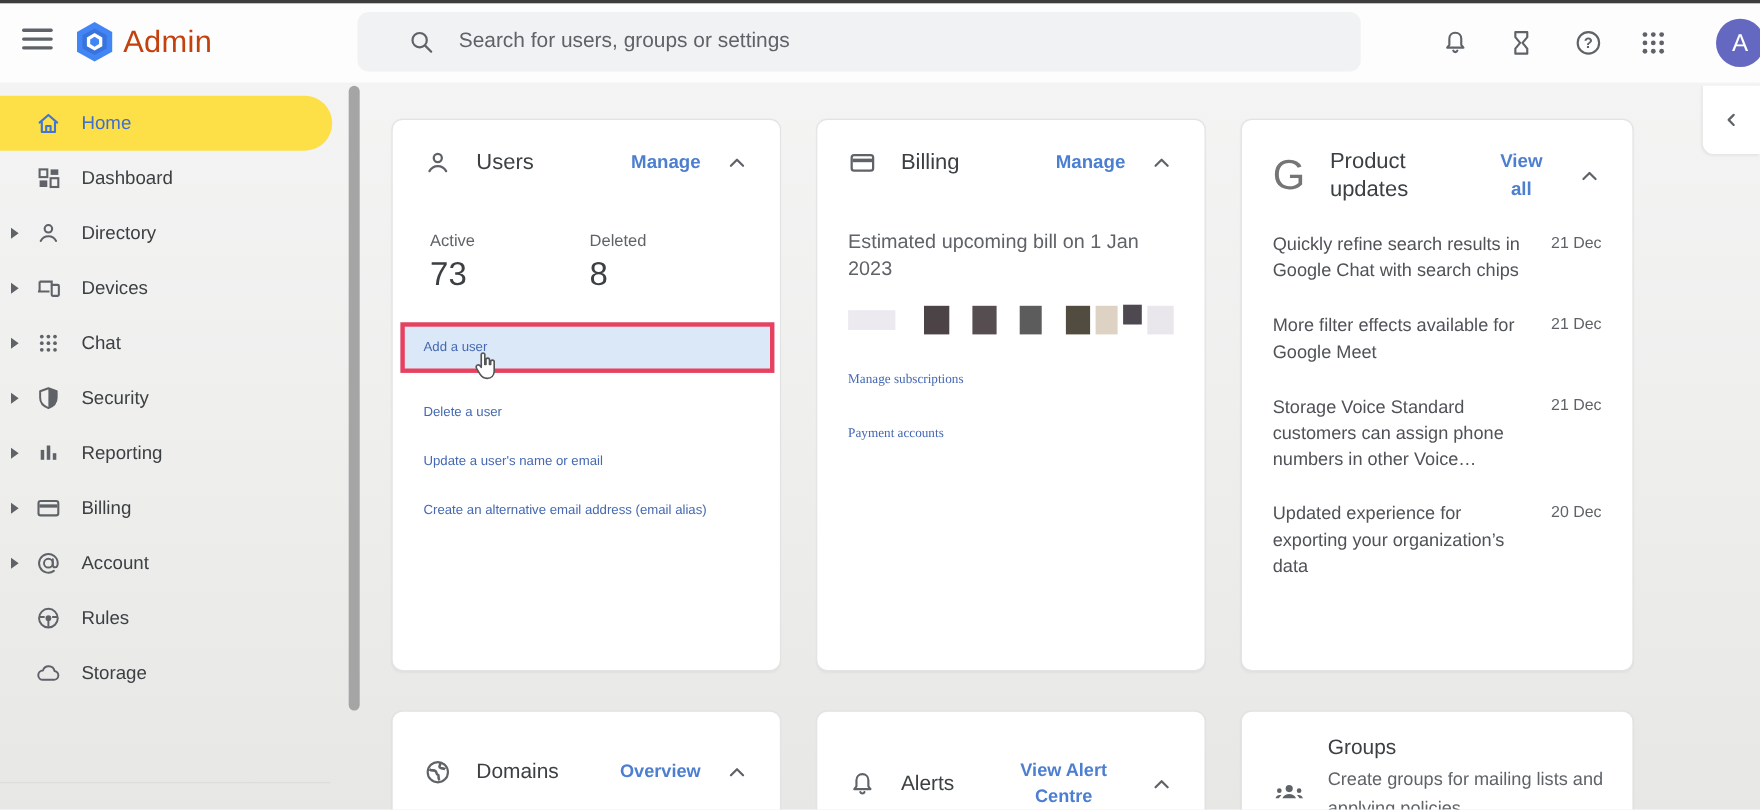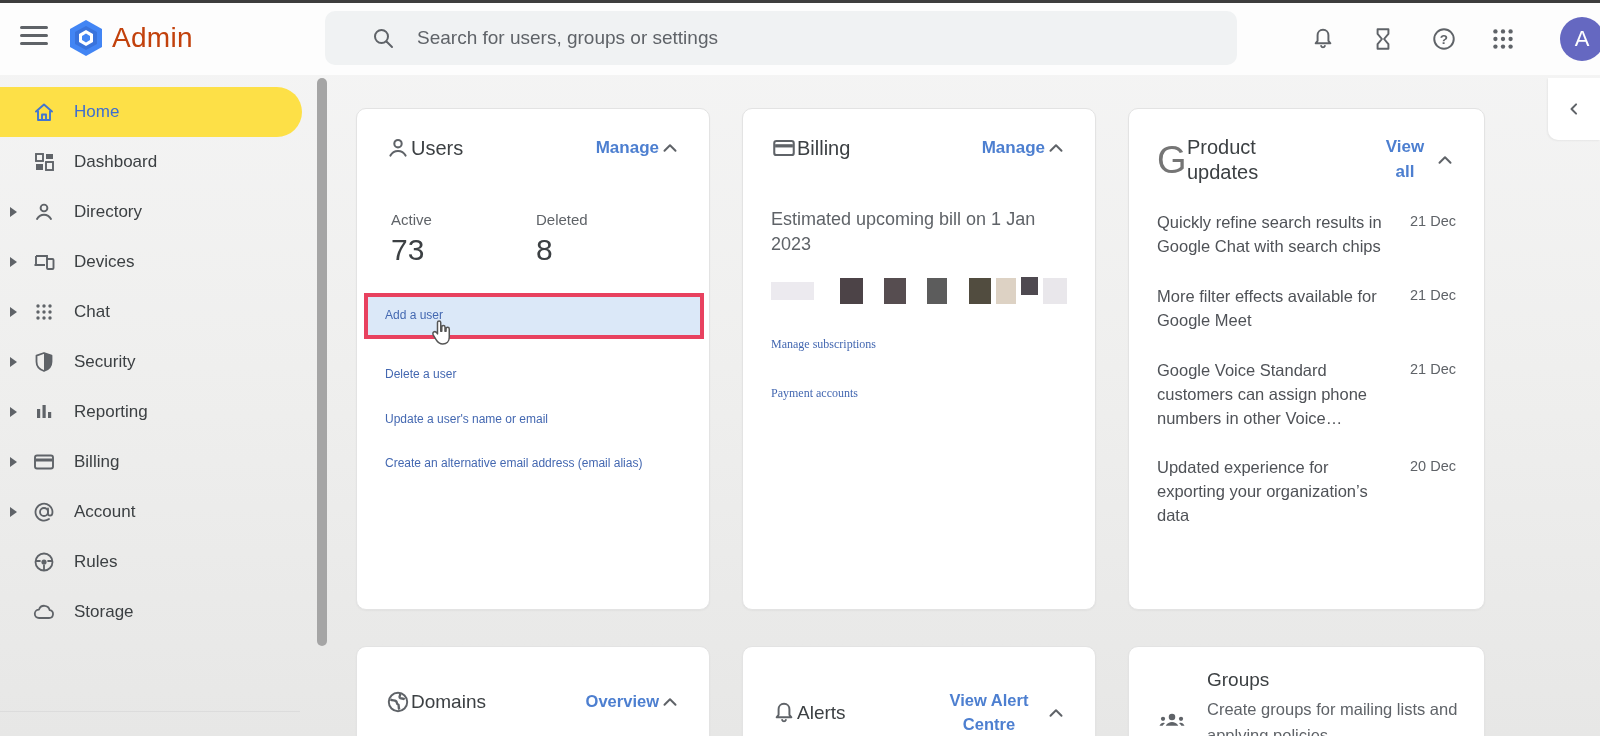--- a/index.html
+++ b/index.html
@@ -40,21 +40,21 @@
   .scrollbar { position:absolute; left:317px; top:78px; width:10px; height:568px;
     background:#a5a5a5; border-radius:6px; z-index:45; }
 
   
   main { position:absolute; left:356px; top:108px; display:grid;
     grid-template-columns:354px 354px 357px; column-gap:32px; row-gap:36px; }
   .card { background:#fff; border:1px solid #e3e3e3; border-radius:10px;
     padding:26px 28px; position:relative; box-shadow:0 1px 2px rgba(0,0,0,.04); }
   .card-tall { height:502px; }
   .card-short { height:260px; padding-top:42px; }
-  .card-header { display:flex; align-items:center; }
+  .card-header { display:flex; align-items:center; gap:22px; }
   .card-icon { width:26px; height:26px; color:#5f6368; flex:none; }
   .card-title { font-size:20px; color:#3c4043; font-weight:500; margin-right:auto; line-height:1.25; }
   .card-action { color:#4d7fd0; font-weight:700; font-size:17px; text-align:center;
     line-height:1.45; cursor:pointer; }
   .chev { width:22px; height:22px; color:#5f6368; flex:none; cursor:pointer; }
 
   
   .stats { display:flex; margin-top:50px; padding-left:6px;align-items:center; }
   .stat { width:146px; }
   .stat-label { font-size:15px; color:#5f6368; }
@@ -333,21 +333,21 @@
     <div class="pu-list">
       <div class="pu-item">
         <div class="pu-text">Quickly refine search results in Google Chat with search chips</div>
         <div class="pu-date">21 Dec</div>
       </div>
       <div class="pu-item">
         <div class="pu-text">More filter effects available for Google Meet</div>
         <div class="pu-date">21 Dec</div>
       </div>
       <div class="pu-item">
-        <div class="pu-text">Google Voice Standard customers can assign phone numbers in other Voice…</div>
+        <div class="pu-text">Storage Voice Standard customers can assign phone numbers in other Voice…</div>
         <div class="pu-date">21 Dec</div>
       </div>
       <div class="pu-item">
         <div class="pu-text">Updated experience for exporting your organization’s data</div>
         <div class="pu-date">20 Dec</div>
       </div>
     </div>
   </section>
 
   <section class="card card-short">

